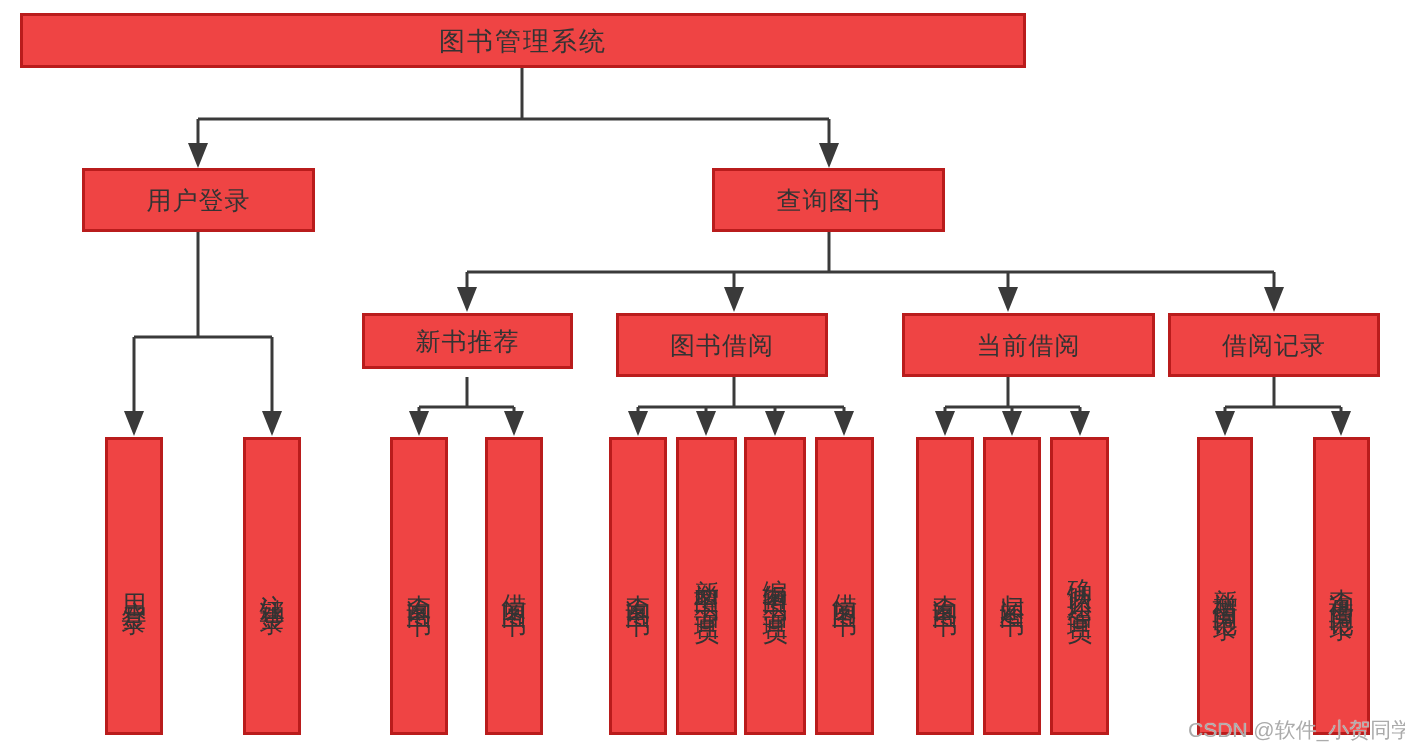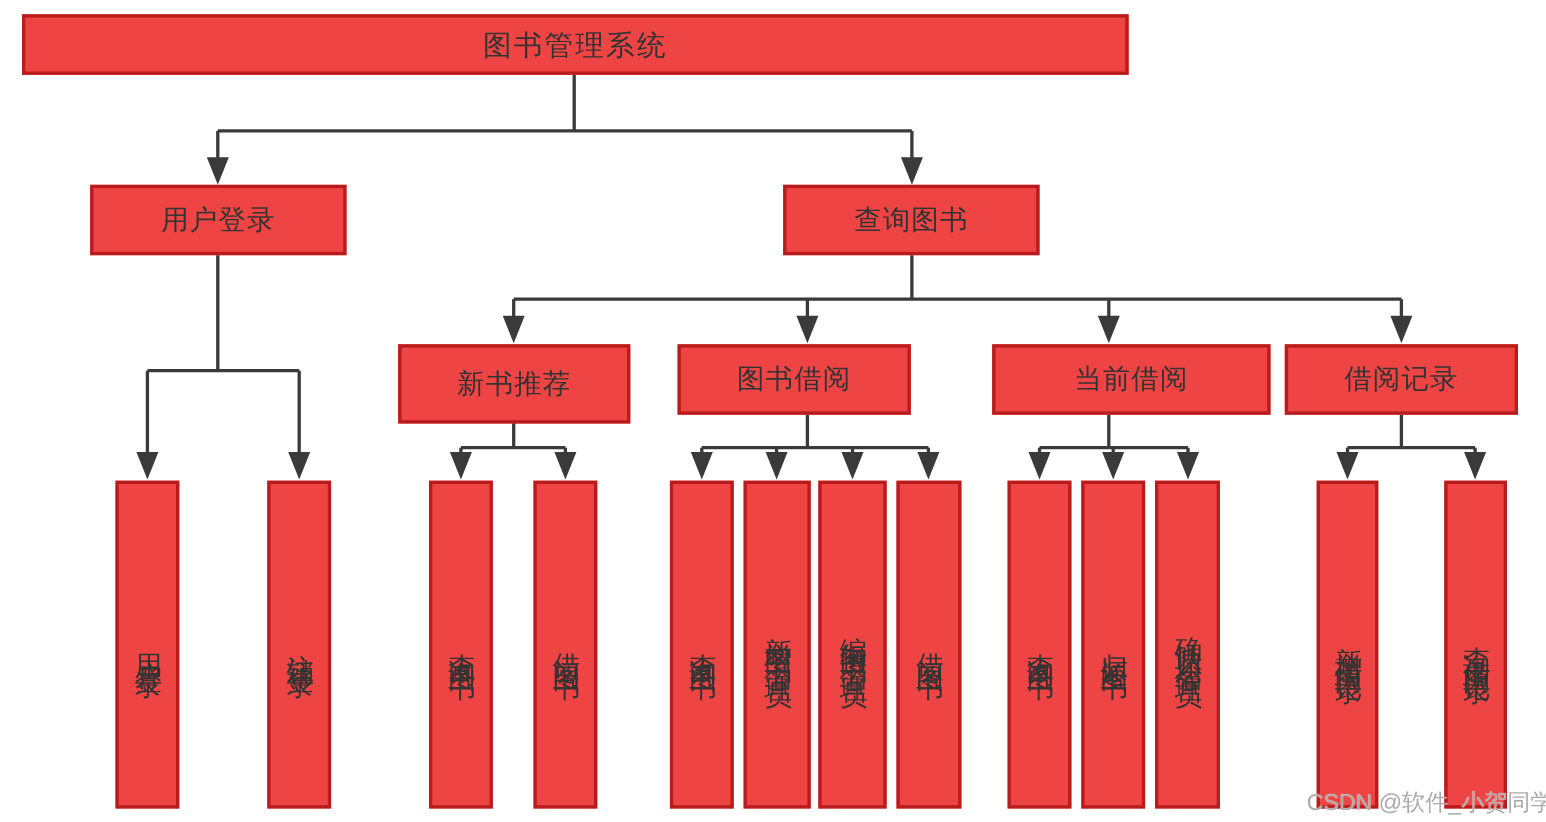--- a/index.html
+++ b/index.html
@@ -128,21 +128,21 @@
     <span class="hlabel">图书管理系统</span>
   </div>
 
   <div class="box" style="left:82px;top:168px;width:233px;height:64px;">
     <span class="hlabel">用户登录</span>
   </div>
   <div class="box" style="left:712px;top:168px;width:233px;height:64px;">
     <span class="hlabel">查询图书</span>
   </div>
 
-  <div class="box" style="left:362px;top:313px;width:211px;height:72px;">
+  <div class="box" style="left:362px;top:313px;width:211px;height:56px;">
     <span class="hlabel">新书推荐</span>
   </div>
   <div class="box" style="left:616px;top:313px;width:212px;height:64px;">
     <span class="hlabel">图书借阅</span>
   </div>
   <div class="box" style="left:902px;top:313px;width:253px;height:64px;">
     <span class="hlabel">当前借阅</span>
   </div>
   <div class="box" style="left:1168px;top:313px;width:212px;height:64px;">
     <span class="hlabel">借阅记录</span>

